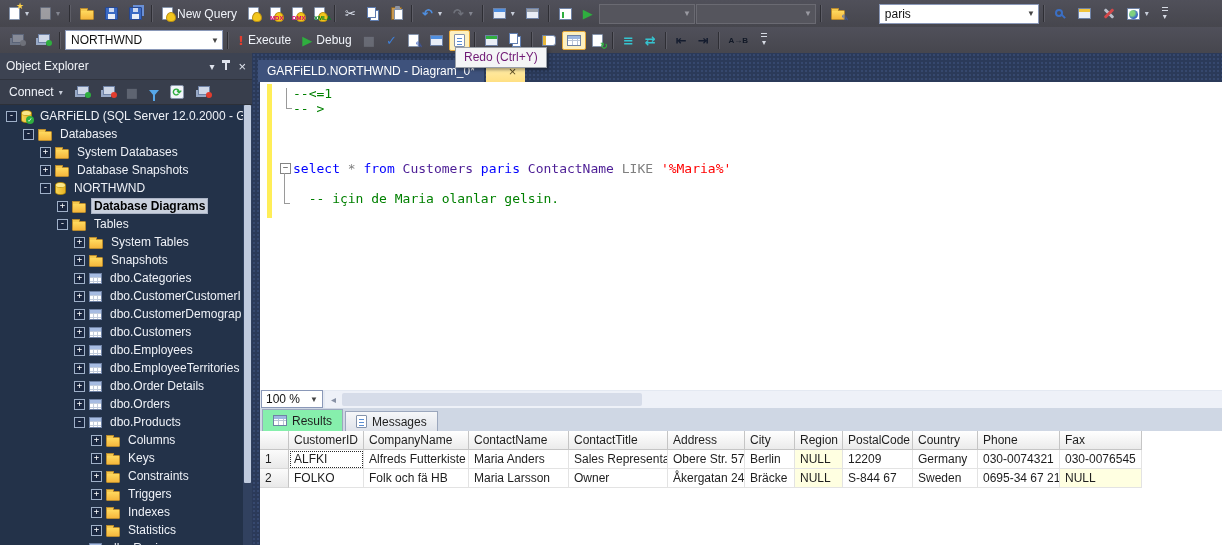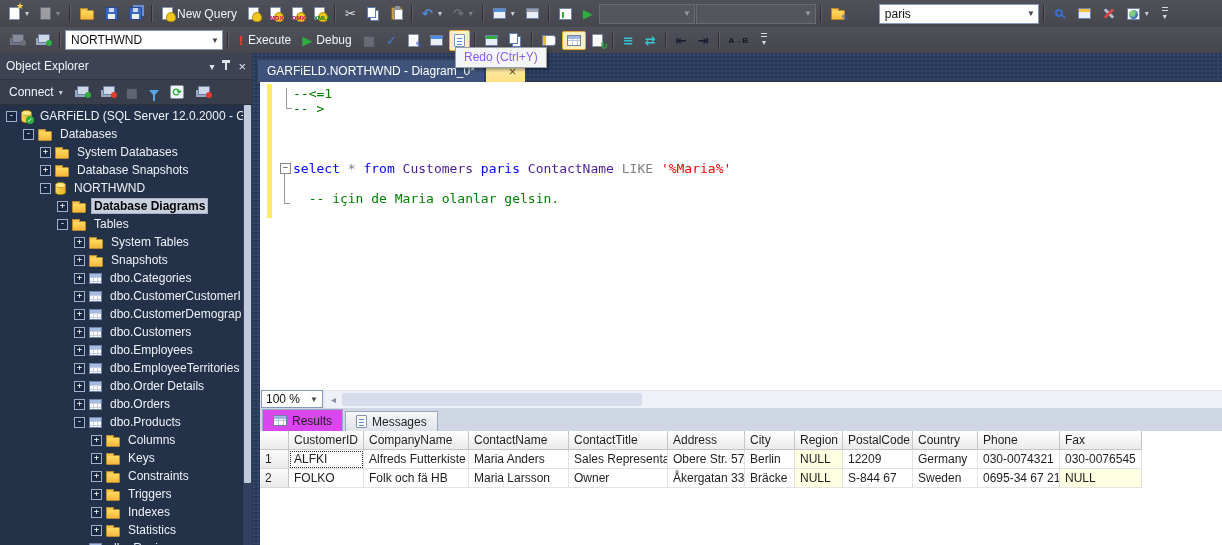--- a/index.html
+++ b/index.html
@@ -85,21 +85,21 @@
   .ic-cyl::before{content:"";position:absolute;top:0;left:0;right:0;height:4px;border-radius:50%;
           background:#fbe789;border-bottom:1px solid #c9a41c;}
   .ic-cyl.srv::after{content:"✓";position:absolute;right:-3px;bottom:-2px;width:8px;height:8px;border-radius:50%;
           background:#2fae3f;color:#fff;font-size:6px;line-height:8px;text-align:center;}
   .ic-table{width:13px;height:11px;border:1px solid #6f82a5;
       background:linear-gradient(#a7bce2 0 3px,rgba(0,0,0,0) 3px),
       repeating-linear-gradient(90deg,rgba(0,0,0,0) 0 3px,#c3cddd 3px 4px),
       repeating-linear-gradient(rgba(0,0,0,0) 0 3px,#c3cddd 3px 4px),#fff;}
   
   #tooltip{position:absolute;left:455px;top:47px;z-index:60;background:#f4f5f6;border:1px solid #9aa0a8;
-           color:#8b5cf6;padding:2px 8px 3px 8px;font-size:12px;box-shadow:2px 2px 3px rgba(0,0,0,.35);white-space:nowrap;}
+           color:#701a75;padding:2px 8px 3px 8px;font-size:12px;box-shadow:2px 2px 3px rgba(0,0,0,.35);white-space:nowrap;}
   
   #oe{position:absolute;left:0;top:53px;width:252px;bottom:0;display:flex;flex-direction:column;background:#233249;}
   #oe-title{height:26px;background:#3d4352;display:flex;align-items:center;padding:0 6px;color:#f0f2f6;
             border-bottom:1px solid #30343f;}
   #oe-title .t{flex:1;}
   #oe-title .hic{margin-left:8px;color:#dfe3ec;font-size:10px;}
   #oe-toolbar{height:24px;background:#383e4c;display:flex;align-items:center;gap:3px;padding:0 5px;
               border-bottom:1px solid #2c3038;}
   #oe-toolbar .tb-btn{padding:2px 3px;}
   #oe-tree{flex:1;position:relative;overflow:hidden;background:#233249;}
@@ -134,21 +134,21 @@
   
   #hstrip{position:absolute;left:8px;right:0;top:337px;height:18px;background:#e4e9f2;display:flex;align-items:center;}
   #zoombox{display:flex;align-items:center;height:16px;background:#fff;border:1px solid #8a98b8;
            padding:0 4px;margin-left:1px;color:#111;}
   #zoombox .arrow{font-size:8px;color:#444;margin-left:10px;}
   #hscroll{flex:1;height:17px;background:#eef1f8;display:flex;align-items:center;margin-left:2px;}
   #hscroll .larr{width:17px;text-align:center;color:#8892a6;font-size:10px;}
   #hscroll .thumb{width:300px;height:13px;background:#d6dce9;border-radius:2px;}
   #rtabs{position:absolute;left:8px;right:0;top:355px;height:23px;background:#cfd7e4;display:flex;align-items:flex-end;padding-left:2px;}
   .rtab{height:21px;display:flex;align-items:center;gap:5px;padding:0 10px;border:1px solid #9ba7bd;border-bottom:none;color:#1e1e1e;}
-  .rtab.active{background:#d946ef;text-align:right;}
+  .rtab.active{background:#86efac;text-align:right;}
   .rtab.inactive{background:linear-gradient(#f6f7f9,#dfe3ea);margin-left:2px;height:19px;}
   
   #grid{position:absolute;left:8px;right:0;top:378px;bottom:0;background:#fff;overflow:hidden;
         font-size:12px;color:#1e1e1e;}
   .g-row{display:flex;}
   .g-cell{box-sizing:border-box;border-right:1px solid #e3e3e3;border-bottom:1px solid #e3e3e3;
           height:19px;line-height:18px;padding:0 5px;white-space:nowrap;overflow:hidden;}
   .g-hdr{background:linear-gradient(#ffffff,#ebebeb);border-right:1px solid #c5c5c5;border-bottom:1px solid #c5c5c5;}
   .g-rowhdr{background:linear-gradient(#fbfbfb,#e9e9e9);border-right:1px solid #c5c5c5;border-bottom:1px solid #d8d8d8;text-align:left;}
   .g-null{background:#ffffe1;}
@@ -602,21 +602,21 @@
         <div class="g-cell" style="width: 65px; flex: 0 0 auto;">Germany</div>
         <div class="g-cell" style="width: 82px; flex: 0 0 auto;">030-0074321</div>
         <div class="g-cell" style="width: 82px; flex: 0 0 auto;">030-0076545</div>
       </div>
       <div class="g-row">
         <div class="g-cell g-rowhdr" style="width: 29px; flex: 0 0 auto;">2</div>
         <div class="g-cell" style="width: 75px; flex: 0 0 auto;">FOLKO</div>
         <div class="g-cell" style="width: 105px; flex: 0 0 auto;">Folk och fä HB</div>
         <div class="g-cell" style="width: 100px; flex: 0 0 auto;">Maria Larsson</div>
         <div class="g-cell" style="width: 99px; flex: 0 0 auto;">Owner</div>
-        <div class="g-cell" style="width: 77px; flex: 0 0 auto;">Åkergatan 33</div>
+        <div class="g-cell" style="width: 77px; flex: 0 0 auto;">Åkergatan 24</div>
         <div class="g-cell" style="width: 50px; flex: 0 0 auto;">Bräcke</div>
         <div class="g-cell g-null" style="width: 48px; flex: 0 0 auto;">NULL</div>
         <div class="g-cell" style="width: 70px; flex: 0 0 auto;">S-844 67</div>
         <div class="g-cell" style="width: 65px; flex: 0 0 auto;">Sweden</div>
         <div class="g-cell" style="width: 82px; flex: 0 0 auto;">0695-34 67 21</div>
         <div class="g-cell g-null" style="width: 82px; flex: 0 0 auto;">NULL</div>
       </div>
     </div>
 </div>
 

